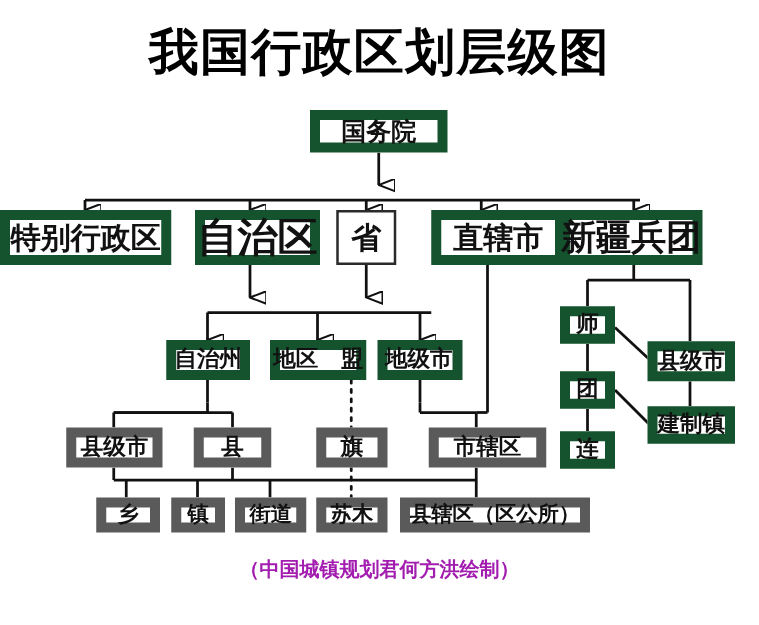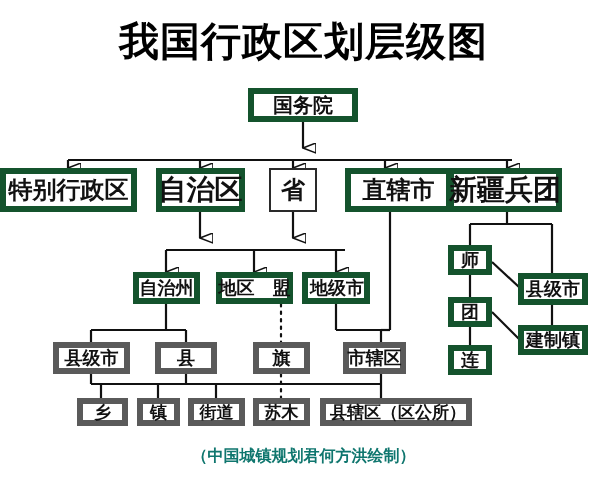--- a/index.html
+++ b/index.html
@@ -31,29 +31,29 @@
     white-space: nowrap;
   }
   .caption {
     position: absolute;
     left: 0;
     top: 446px;
     width: 607px;
     text-align: center;
     font-size: 16px;
     font-weight: bold;
-    color: #0f766e;
+    color: #a21caf;
     font-family: "DejaVu Serif", "Liberation Serif", serif;
     white-space: nowrap;
   }
   .node {
     position: absolute;
     box-sizing: border-box;
     background: #ffffff;
-    border: 6px solid #14532d;
+    border: 8px solid #14532d;
     display: flex;
     align-items: center;
     justify-content: center;
     font-weight: bold;
     color: #111111;
     line-height: 1;
     white-space: nowrap;
     font-family: "DejaVu Sans", "Liberation Sans", sans-serif;
     z-index: 3;
   }
@@ -143,21 +143,21 @@
     </g>
   </svg>
 
   <div class="node" style="left:248px; top:88px; width:110px; height:34px; font-size:20px;">
     <span>国务院</span>
   </div>
 
   <div class="node" style="left:0px; top:168px; width:137px; height:44px; font-size:24px;">
     <span>特别行政区</span>
   </div>
-  <div class="node" style="left:156px; top:168px; width:89px; height:44px; font-size:28px;">
+  <div class="node" style="left:156px; top:168px; width:100px; height:44px; font-size:32px;">
     <span>自治区</span>
   </div>
   <div class="node thin" style="left:269px; top:168px; width:48px; height:44px; font-size:24px;">
     <span>省</span>
   </div>
   <div class="node" style="left:345px; top:168px; width:107px; height:44px; font-size:24px;">
     <span>直辖市</span>
   </div>
   <div class="node" style="left:448px; top:168px; width:114px; height:44px; font-size:28px;">
     <span>新疆兵团</span>
@@ -175,21 +175,21 @@
 
   <div class="node gray" style="left:53px; top:342px; width:77px; height:32px; font-size:18px;">
     <span>县级市</span>
   </div>
   <div class="node gray" style="left:155px; top:342px; width:62px; height:32px; font-size:18px;">
     <span>县</span>
   </div>
   <div class="node gray" style="left:253px; top:342px; width:57px; height:32px; font-size:18px;">
     <span>旗</span>
   </div>
-  <div class="node gray" style="left:343px; top:342px; width:63px; height:32px; font-size:18px;">
+  <div class="node gray" style="left:343px; top:342px; width:94px; height:32px; font-size:18px;">
     <span>市辖区</span>
   </div>
 
   <div class="node gray" style="left:77px; top:398px; width:51px; height:28px; font-size:17px;">
     <span>乡</span>
   </div>
   <div class="node gray" style="left:137px; top:398px; width:43px; height:28px; font-size:17px;">
     <span>镇</span>
   </div>
   <div class="node gray" style="left:188px; top:398px; width:57px; height:28px; font-size:17px;">

